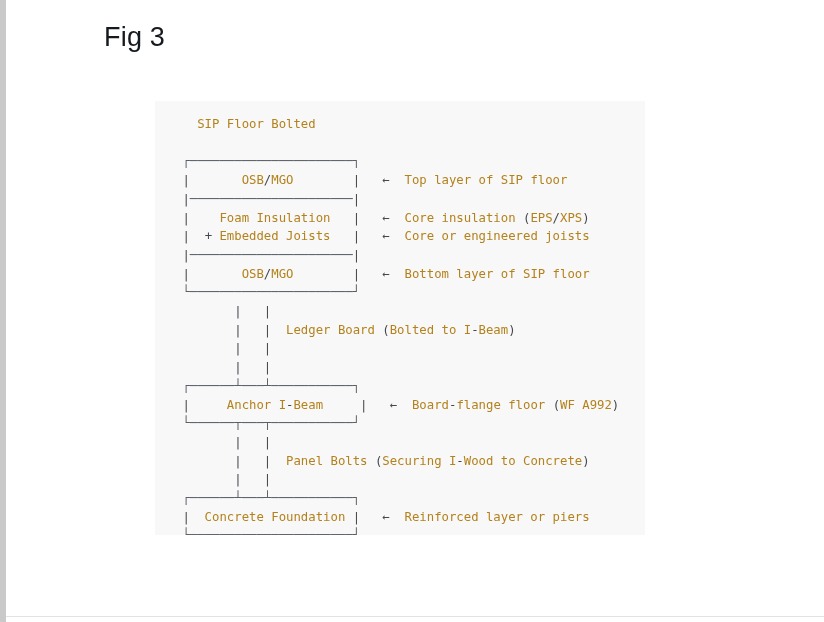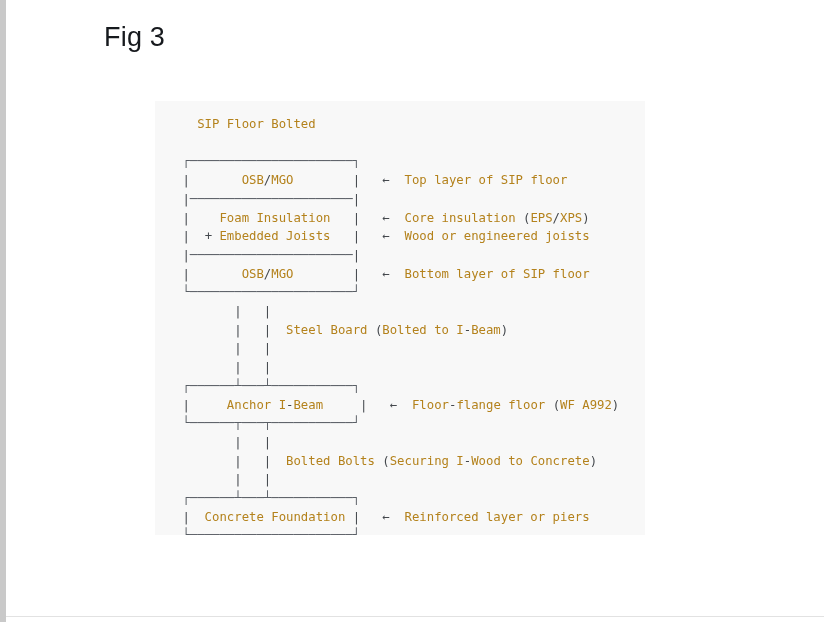--- a/index.html
+++ b/index.html
@@ -94,33 +94,33 @@
 
   <div id="page-title">Fig 3</div>
 
   <div id="code-block">
 <pre class="ascii"><span class="w">   SIP</span><span class="w"> Floor Bolted</span>
 
 <span class="b"> ┌──────────────────────┐</span>
 <span class="p"> |</span><span class="w">       OSB</span><span class="p">/</span><span class="w">MGO</span><span class="p">        |</span><span class="ar">   ←  </span><span class="w">Top layer of SIP floor</span>
 <span class="p"> |</span><span class="b">──────────────────────</span><span class="p">|</span>
 <span class="p"> |</span><span class="w">    Foam Insulation   </span><span class="p">|</span><span class="ar">   ←  </span><span class="w">Core insulation </span><span class="p">(</span><span class="w">EPS</span><span class="p">/</span><span class="w">XPS</span><span class="p">)</span>
-<span class="p"> |  </span><span class="p">+ </span><span class="w">Embedded Joists   </span><span class="p">|</span><span class="ar">   ←  </span><span class="w">Wood or engineered joists</span>
+<span class="p"> |  </span><span class="p">+ </span><span class="w">Embedded Joists   </span><span class="p">|</span><span class="ar">   ←  </span><span class="w">Core or engineered joists</span>
 <span class="p"> |</span><span class="b">──────────────────────</span><span class="p">|</span>
 <span class="p"> |</span><span class="w">       OSB</span><span class="p">/</span><span class="w">MGO</span><span class="p">        |</span><span class="ar">   ←  </span><span class="w">Bottom layer of SIP floor</span>
 <span class="b"> └──────────────────────┘</span>
 <span class="p">        |   |</span>
-<span class="p">        |   |  </span><span class="w">Steel Board </span><span class="p">(</span><span class="w">Bolted to I</span><span class="p">-</span><span class="w">Beam</span><span class="p">)</span>
+<span class="p">        |   |  </span><span class="w">Ledger Board </span><span class="p">(</span><span class="w">Bolted to I</span><span class="p">-</span><span class="w">Beam</span><span class="p">)</span>
 <span class="p">        |   |</span>
 <span class="p">        |   |</span>
 <span class="b"> ┌──────┴───┴───────────┐</span>
-<span class="p"> |</span><span class="w">     Anchor I</span><span class="p">-</span><span class="w">Beam     </span><span class="p">|</span><span class="ar">   ←  </span><span class="w">Floor</span><span class="p">-</span><span class="w">flange floor </span><span class="p">(</span><span class="w">WF A992</span><span class="p">)</span>
+<span class="p"> |</span><span class="w">     Anchor I</span><span class="p">-</span><span class="w">Beam     </span><span class="p">|</span><span class="ar">   ←  </span><span class="w">Board</span><span class="p">-</span><span class="w">flange floor </span><span class="p">(</span><span class="w">WF A992</span><span class="p">)</span>
 <span class="b"> └──────┬───┬───────────┘</span>
 <span class="p">        |   |</span>
-<span class="p">        |   |  </span><span class="w">Bolted Bolts </span><span class="p">(</span><span class="w">Securing I</span><span class="p">-</span><span class="w">Wood to Concrete</span><span class="p">)</span>
+<span class="p">        |   |  </span><span class="w">Panel Bolts </span><span class="p">(</span><span class="w">Securing I</span><span class="p">-</span><span class="w">Wood to Concrete</span><span class="p">)</span>
 <span class="p">        |   |</span>
 <span class="b"> ┌──────┴───┴───────────┐</span>
 <span class="p"> |</span><span class="w">  Concrete Foundation </span><span class="p">|</span><span class="ar">   ←  </span><span class="w">Reinforced layer or piers</span>
 <span class="b"> └──────────────────────┘</span></pre>
   </div>
 
 </div>
 
 <div id="bottom-rule"></div>
 

